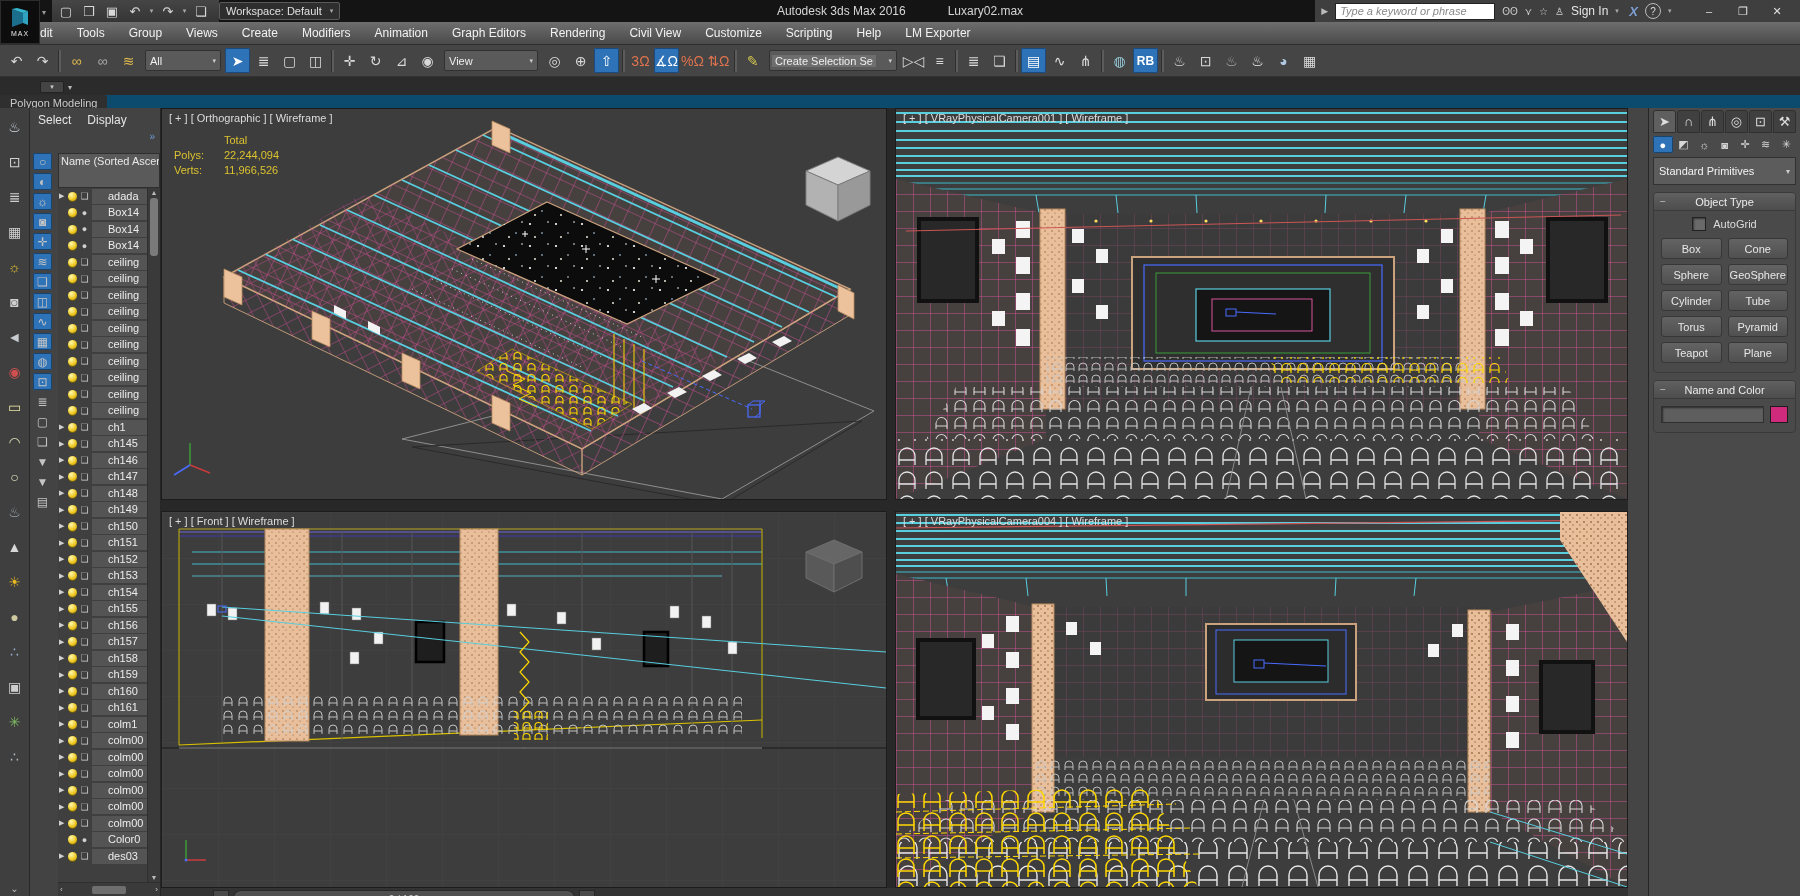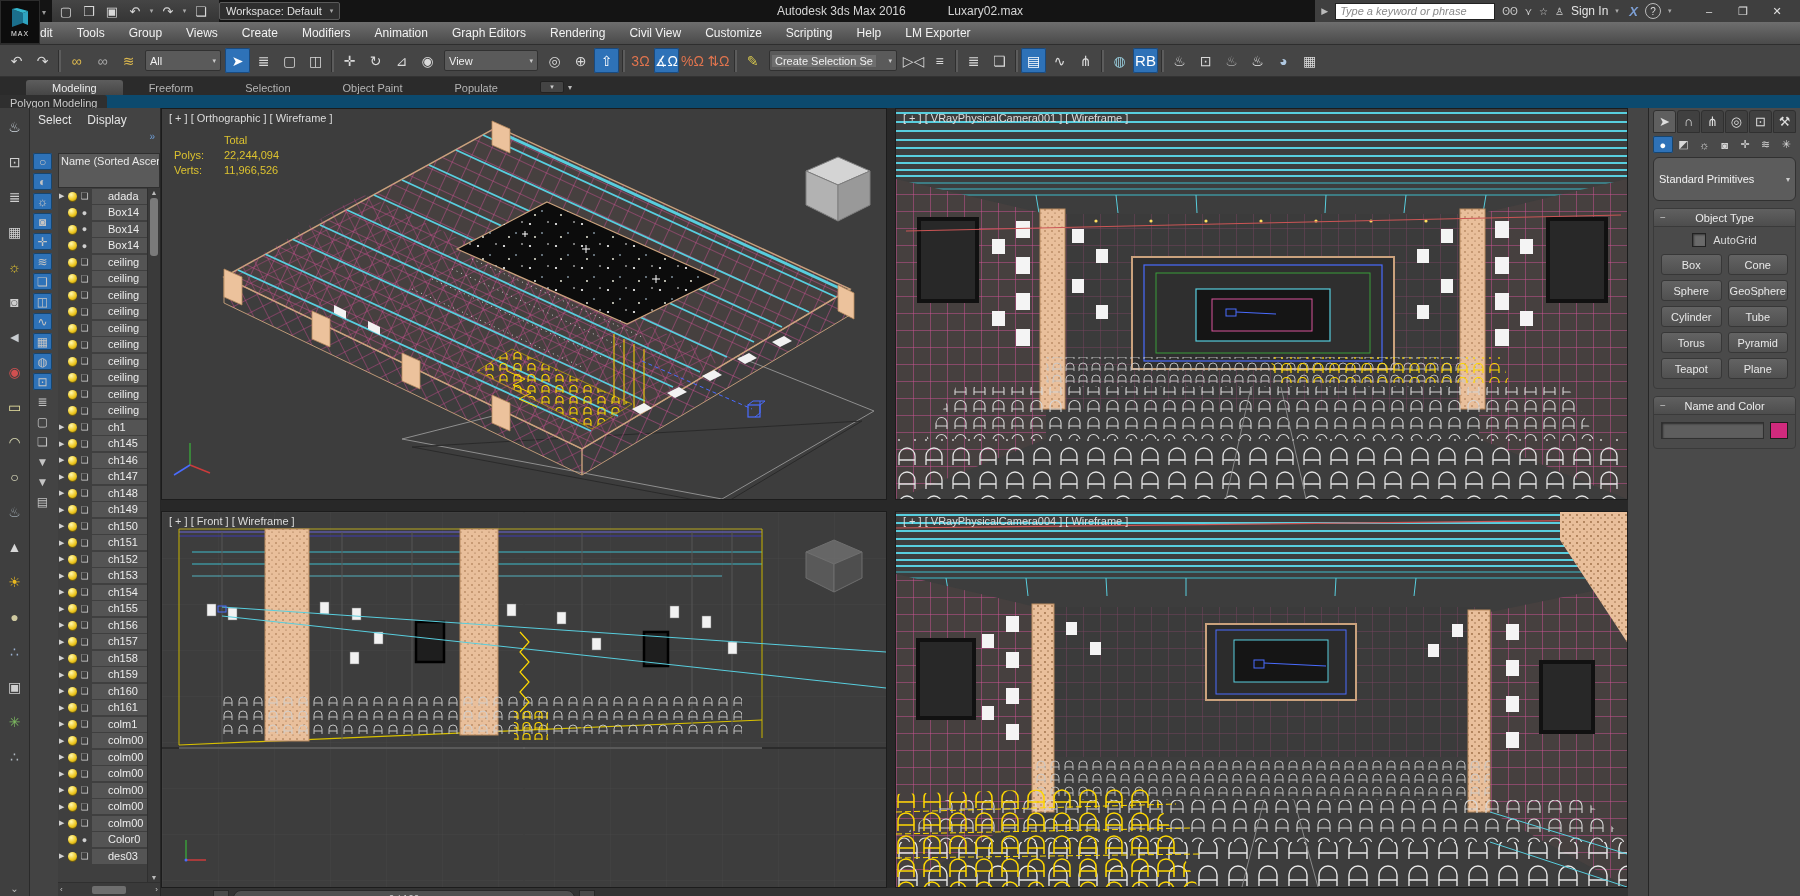--- a/index.html
+++ b/index.html
@@ -37,21 +37,21 @@
   .menubar{height:22px;background:linear-gradient(#6e6e6e,#4a4a4a);display:flex;align-items:center;padding-left:20px;
            border-bottom:1px solid #2e2e2e}
   .menuitem{padding:0 12px;font-size:12px;color:#f2f2f2;height:22px;display:flex;align-items:center}
   
   .toolbar{height:31px;background:#454545;display:flex;align-items:center;padding-left:4px;gap:1px;border-bottom:1px solid #333}
   .tgroup{display:flex;align-items:center;gap:1px}
   .tbtn{width:25px;height:25px;display:flex;align-items:center;justify-content:center;border-radius:2px;
         color:#d9d9d9;font-size:14px;line-height:1}
   .tbtn.active{background:#2e72b8;box-shadow:inset 0 0 0 1px #1a4a7e;color:#fff}
   .tbtn.sep{width:3px;height:22px;background:linear-gradient(90deg,#2f2f2f 1px,#5c5c5c 1px);border-radius:0;margin:0 2px}
-  .tbtn.rbtxt{font-size:15px;font-weight:normal}
+  .tbtn.rbtxt{font-size:12px;font-weight:bold}
   .tdd{height:19px;background:#5a5a5a;border:1px solid #313131;border-radius:2px;display:flex;align-items:center;
        justify-content:space-between;padding:0 4px;font-size:11px;color:#f0f0f0;margin:0 3px}
   .tdd .dd{font-size:7px;color:#ccc;margin-left:5px}
   .tdd.selset .inner{background:#6e6e6e;padding:0 3px;margin-left:-2px}
   
   .ribbon{height:18px;background:#2b2b2b;display:flex;align-items:flex-end;padding-left:26px;gap:2px}
   .rtab{padding:2px 26px 1px;font-size:11px;color:#b4b4b4}
   .rtab.active{background:linear-gradient(#5d5d5d,#464646);color:#ededed;border-radius:3px 3px 0 0}
   .rcollapse{margin-left:14px;margin-bottom:2px;display:flex;align-items:center;gap:4px;color:#bbb;font-size:8px}
   .rcollapse .pill{width:22px;height:10px;background:#444;border:1px solid #222;border-radius:2px;display:flex;
@@ -113,22 +113,22 @@
   .timebtn.l{left:52px}.timebtn.r{left:418px}
   
   .cmdpanel{width:152px;background:#4a4a4a;border-left:1px solid #262626;padding:1px 4px;box-sizing:border-box}
   .cp-tabs{display:flex;gap:1px;padding:1px 0 2px}
   .cp-tab{flex:1;height:21px;display:flex;align-items:center;justify-content:center;font-size:13px;color:#dedede;
           background:#404040;border-radius:3px 3px 0 0;border:1px solid #303030}
   .cp-tab.active{background:#5f5f5f}
   .cp-cats{display:flex;gap:1px;padding:1px 0 4px}
   .cp-cat{flex:1;height:17px;display:flex;align-items:center;justify-content:center;font-size:11px;color:#d8d8d8;border-radius:2px}
   .cp-cat.active{background:#2e72b8;box-shadow:inset 0 0 0 1px #17456f;color:#fff}
-  .cp-dd{height:18px;background:#5c5c5c;border:1px solid #313131;border-radius:6px;color:#f2f2f2;font-size:11px;
-         display:flex;align-items:center;justify-content:space-between;padding:12px 5px}
+  .cp-dd{height:18px;background:#5c5c5c;border:1px solid #313131;border-radius:0;color:#f2f2f2;font-size:11px;
+         display:flex;align-items:center;justify-content:space-between;padding:4px 5px}
   .cp-dd .dd{font-size:8px;color:#ccc}
   .rollout{margin-top:7px;border:1px solid #3a3a3a;border-radius:4px;background:#4a4a4a}
   .roll-head{height:17px;background:linear-gradient(#606060,#4d4d4d);border-bottom:1px solid #3a3a3a;
              border-radius:3px 3px 0 0;display:flex;align-items:center;justify-content:center;font-size:11px;
              color:#ececec;position:relative}
   .roll-head .minus{position:absolute;left:6px;font-size:10px;color:#c8c8c8}
   .autogrid{display:flex;align-items:center;gap:7px;justify-content:center;padding:6px 0 3px;font-size:11px;color:#dcdcdc}
   .checkbox{width:12px;height:12px;background:#6a6a6a;border:1px solid #222;box-shadow:inset 1px 1px 2px #383838}
   .ot-grid{display:grid;grid-template-columns:1fr 1fr;gap:5px 6px;padding:4px 7px 9px}
   .ot-btn{height:19px;background:linear-gradient(#636363,#505050);border:1px solid #373737;border-radius:3px;
@@ -460,41 +460,20 @@
       <span style="color: rgb(176, 200, 224);">◕</span>
     </div>
 
     <div class="tbtn">
       <span>▦</span>
     </div>
   </div>
 </div>
 
 <div class="ribbon">
-  <div style="display:flex">
-    <div class="rtab active">
-      <span>Modeling</span>
-    </div>
-
-    <div class="rtab">
-      <span>Freeform</span>
-    </div>
-
-    <div class="rtab">
-      <span>Selection</span>
-    </div>
-
-    <div class="rtab">
-      <span>Object Paint</span>
-    </div>
-
-    <div class="rtab">
-      <span>Populate</span>
-    </div>
-  </div>
   <div class="rcollapse">
     <span class="pill">▾</span>
     <span>▾</span>
   </div>
 </div>
 <div class="polybar">
   <div class="polytab">Polygon Modeling</div>
 </div>
 
 <div class="main">

